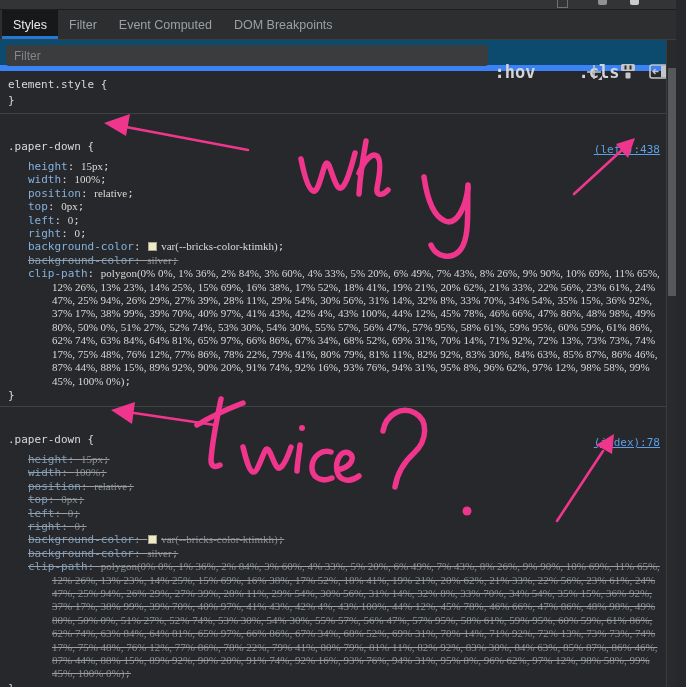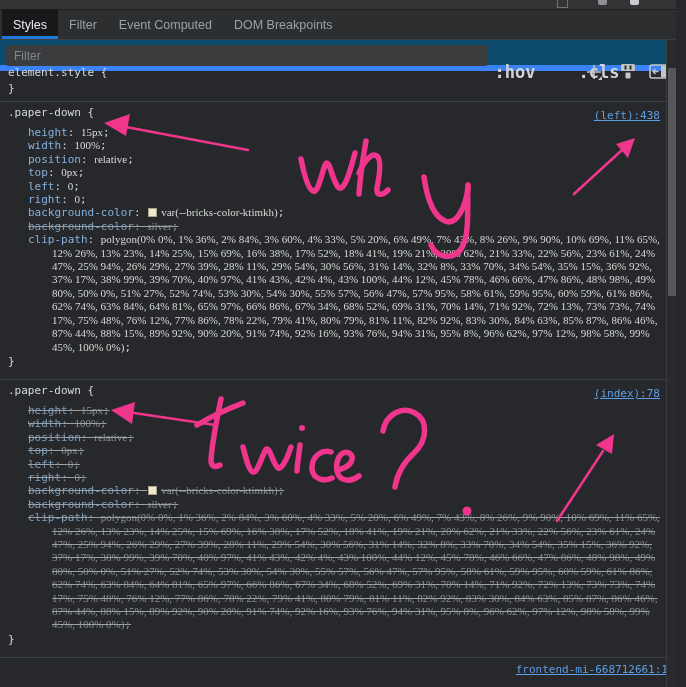--- a/index.html
+++ b/index.html
@@ -31,26 +31,26 @@
   .filter-input::placeholder { color:#83878b; }
   .tbtn { position:absolute; top:16px; height:31px; display:flex; align-items:center; justify-content:center;
           color:#d2d4d7; font-family:"DejaVu Sans Mono", monospace; font-size:17px; font-weight:bold; }
   .t-hov { left:498px; width:34px; }
   .t-cls { left:540px; width:32px;margin-left:43px; }
   .t-add { left:582px; width:24px; }
   .t-brush { left:614px; width:28px; }
   .t-side { left:645px; width:26px; }
 
   
-  .content { position:absolute; top:60px; left:0; width:676px; bottom:0;
+  .content { position:absolute; top:72px; left:0; width:676px; bottom:0;
              font-family:"DejaVu Sans Mono", monospace; font-size:11px; color:#d6d9dc; }
   .section { border-bottom:1px solid #3f4245; padding:0 8px; }
   .es { padding-top:5px; padding-bottom:4px; }
   .es .code-line { line-height:16px; }
-  .rule { padding-top:3px; padding-bottom:10px; position:relative; }
+  .rule { padding-top:3px; padding-bottom:3px; position:relative;margin-top:22px; }
   .selector-line { line-height:15px; margin-bottom:6px; position:relative; padding-left:0; }
   .rule-link { position:absolute; right:8px; top:3px; color:#5d9fe6; text-decoration:underline;
                font-size:11px; line-height:15px; }
   .props { }
   .prop { line-height:13.4px; padding-left:44px; text-indent:-24px; white-space:normal;
           word-spacing:0; }
   .pname { color:#85b1dc; }
   .pval  { color:#d9dcd8;font-family:Liberation Serif, serif; }
   .ppunct{ color:#cfd2d5; }
   .swatch{ display:inline-block; width:9px; height:9px; background:#efe9c8;

